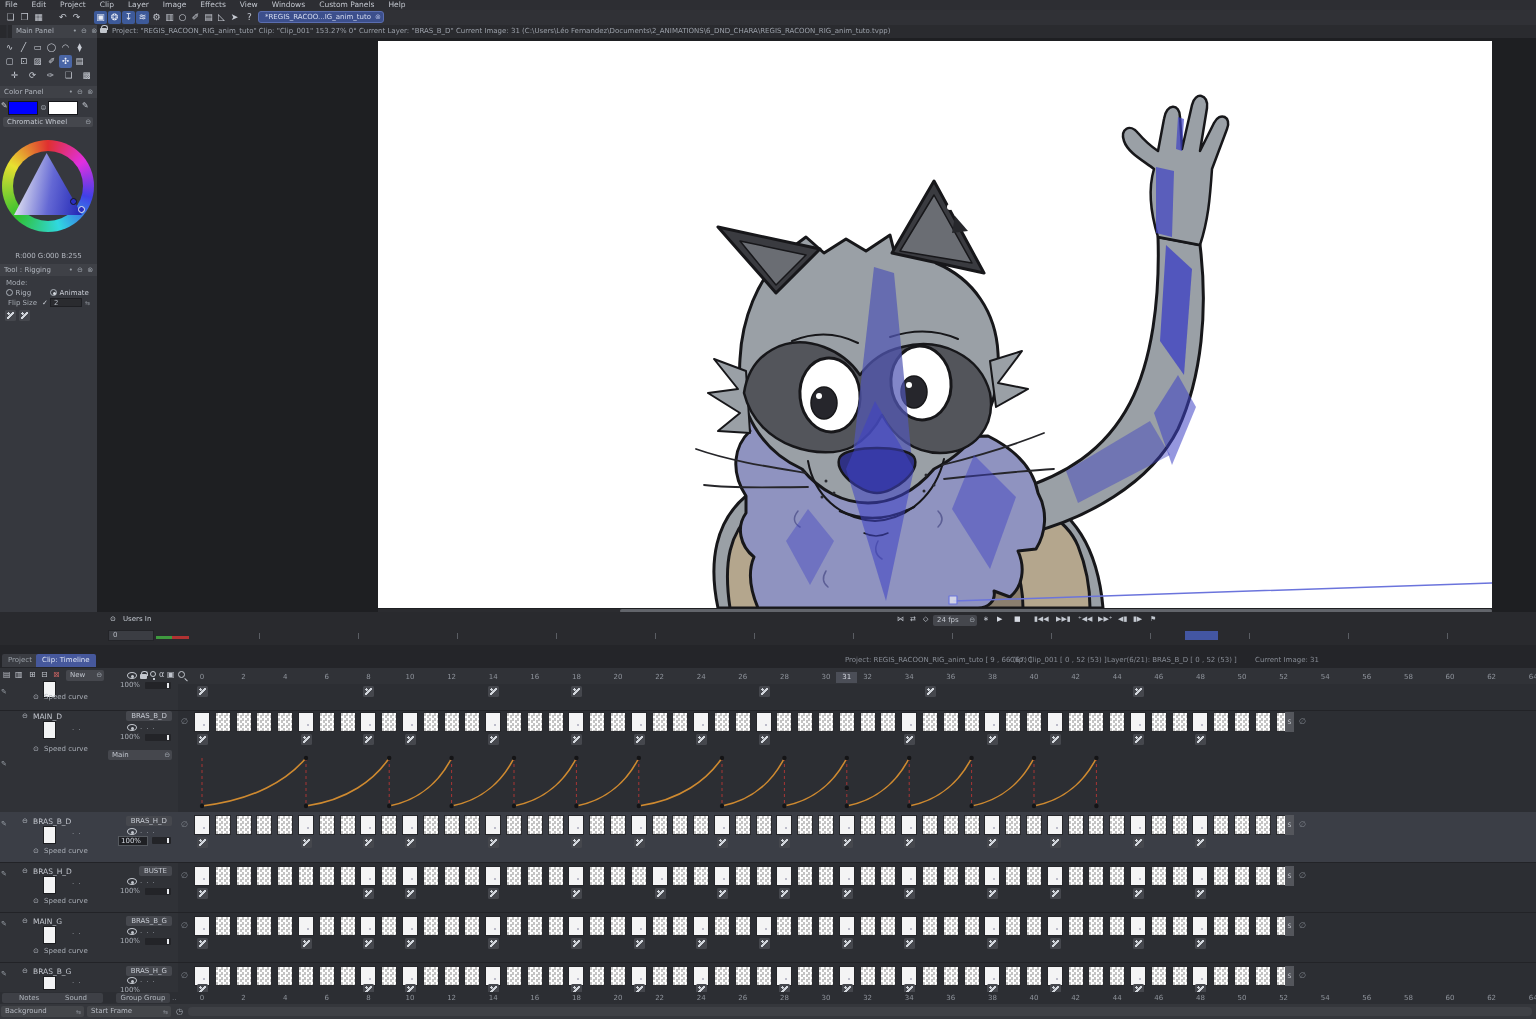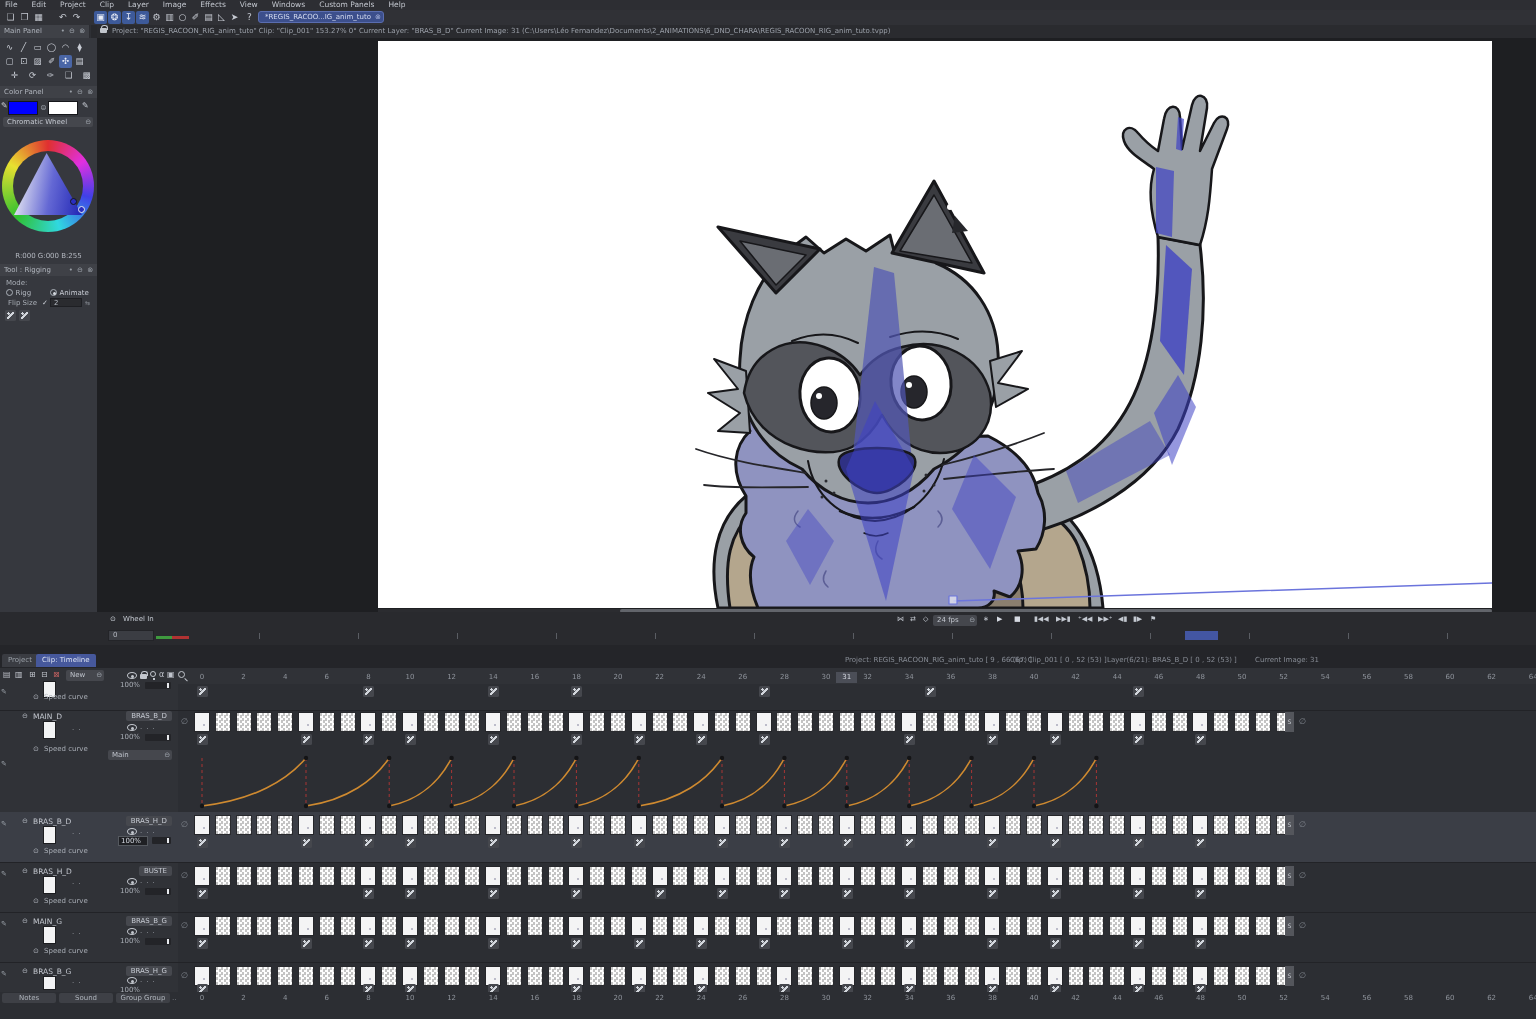--- a/index.html
+++ b/index.html
@@ -77,21 +77,21 @@
     <span class="tbi" style="left:202px">▤</span>
     <span class="tbi" style="left:215px">◺</span>
     <span class="tbi" style="left:228px">➤</span>
     <span class="tbi" style="left:243px">?</span>
     <div id="doc-tab">
       <span>*REGIS_RACOO...IG_anim_tuto</span>
       <span class="x">⊗</span>
     </div>
   </div>
 
-  <div class="hdrbar" style="left:0;top:25px;width:89px;height:13px">
+  <div class="hdrbar" style="left:12px;top:25px;width:89px;height:13px">
     <span>Main Panel</span>
     <span class="hicons">• ⊖ ⊗</span>
   </div>
   <div id="infobar">
     <span style="position:absolute;left:3px;top:3px" class="i-lock"></span>
     <span class="txt">Project:  "REGIS_RACOON_RIG_anim_tuto"   Clip:  "Clip_001"   153.27%   0°   Current Layer:  "BRAS_B_D"   Current Image:  31 (C:\Users\Léo Fernandez\Documents\2_ANIMATIONS\6_DND_CHARA\REGIS_RACOON_RIG_anim_tuto.tvpp)</span>
   </div>
 
   <div class="a" style="left:0;top:38px;width:97px;height:574px;background:#36383e"></div>
 
@@ -216,21 +216,21 @@
         <path d="M576 560 L1114 542" stroke="#6b74dc" stroke-width="1.5" fill="none"></path>
         <rect x="571" y="555" width="8" height="8" fill="rgba(255,255,255,.6)" stroke="#6b74dc" stroke-width="1.2"></rect>
       </g>
     </svg>
   </div>
   <div class="a" style="left:378px;top:609px;width:1114px;height:4px;background:#2b2c30"></div>
   <div class="a" style="left:620px;top:609px;width:872px;height:4px;background:#62656b;border-radius:2px"></div>
 
   <div class="a" style="left:0;top:612px;width:1536px;height:17px;background:#292a2e">
     <span class="pb" style="left:110px">⊙</span>
-    <span class="pb" style="left:123px">Wheel In</span>
+    <span class="pb" style="left:123px">Users In</span>
     <span class="pb" style="left:897px">⋈</span>
     <span class="pb" style="left:910px">⇄</span>
     <span class="pb" style="left:923px">◇</span>
     <div class="dd" style="left:933px;top:3px;width:44px;height:11px">
       <span>24 fps</span><span class="dm">⊖</span>
     </div>
     <span class="pb" style="left:983px">∗</span>
     <span class="pb" style="left:997px;color:#d6dae2">▶</span>
     <span class="pb" style="left:1014px;color:#d6dae2">■</span>
     <span class="pb" style="left:1034px">▮◀◀</span>
@@ -352,23 +352,35 @@
   <span class="lname" style="left:33px;top:967px">BRAS_B_G</span>
   <div class="a" style="left:10px;top:966px;width:162px;text-align:right"><span class="btag">BRAS_H_G</span></div>
   <div class="thumb" style="left:43px;top:976px;width:13px;height:14px"></div>
   <span class="small" style="left:72px;top:979px;letter-spacing:4px">··</span>
   <span class="i-eye" style="left:127px;top:977px"></span>
   <span class="small" style="left:140px;top:978px;letter-spacing:4px">···</span>
   <span class="small" style="left:120px;top:986px">100%</span>
 
   <div class="a" style="left:0;top:992px;width:1536px;height:12px;background:#2c2e33;z-index:4">
     <div class="botbtn" style="left:2px;top:1px;width:54px">Notes</div>
-    <div class="botbtn" style="left:59px;top:1px;width:54px">Sound</div>
+    <div class="botbtn" style="left:49px;top:1px;width:54px">Sound</div>
     <div class="botbtn" style="left:116px;top:1px;width:54px">Group Group</div>
     <span class="a" style="left:172px;top:2px;font-size:7px;color:#888d95">‥</span>
+  </div>
+  <div class="a" style="left:0;top:1004px;width:1536px;height:15px;background:#35373c;z-index:4">
+    <div class="a" style="left:1px;top:2px;width:83px;height:11px;background:#44464a;border-radius:2px;font-size:7px;line-height:11px;padding-left:4px;color:#b6bac2">
+      <span>Background</span>
+      <span class="a" style="right:3px;top:0;font-size:6px;color:#888d95">⇆</span>
+    </div>
+    <div class="a" style="left:87px;top:2px;width:84px;height:11px;background:#44464a;border-radius:2px;font-size:7px;line-height:11px;padding-left:4px;color:#b6bac2">
+      <span>Start Frame</span>
+      <span class="a" style="right:3px;top:0;font-size:6px;color:#888d95">⇆</span>
+    </div>
+    <span class="a" style="left:176px;top:3px;font-size:8px;color:#a8adb5">◷</span>
+    <div class="a" style="left:188px;top:3px;width:1344px;height:9px;background:#3f4146;border-radius:4px"></div>
   </div>
 
 <div class="rlbl" style="left: 193px; top: 673px;">0</div>
     <div class="rlbl" style="left: 193px; top: 994px; z-index: 5;">0</div>
     <div class="rlbl" style="left: 234.6px; top: 673px;">2</div>
     <div class="rlbl" style="left: 234.6px; top: 994px; z-index: 5;">2</div>
     <div class="rlbl" style="left: 276.2px; top: 673px;">4</div>
     <div class="rlbl" style="left: 276.2px; top: 994px; z-index: 5;">4</div>
     <div class="rlbl" style="left: 317.8px; top: 673px;">6</div>
     <div class="rlbl" style="left: 317.8px; top: 994px; z-index: 5;">6</div>

